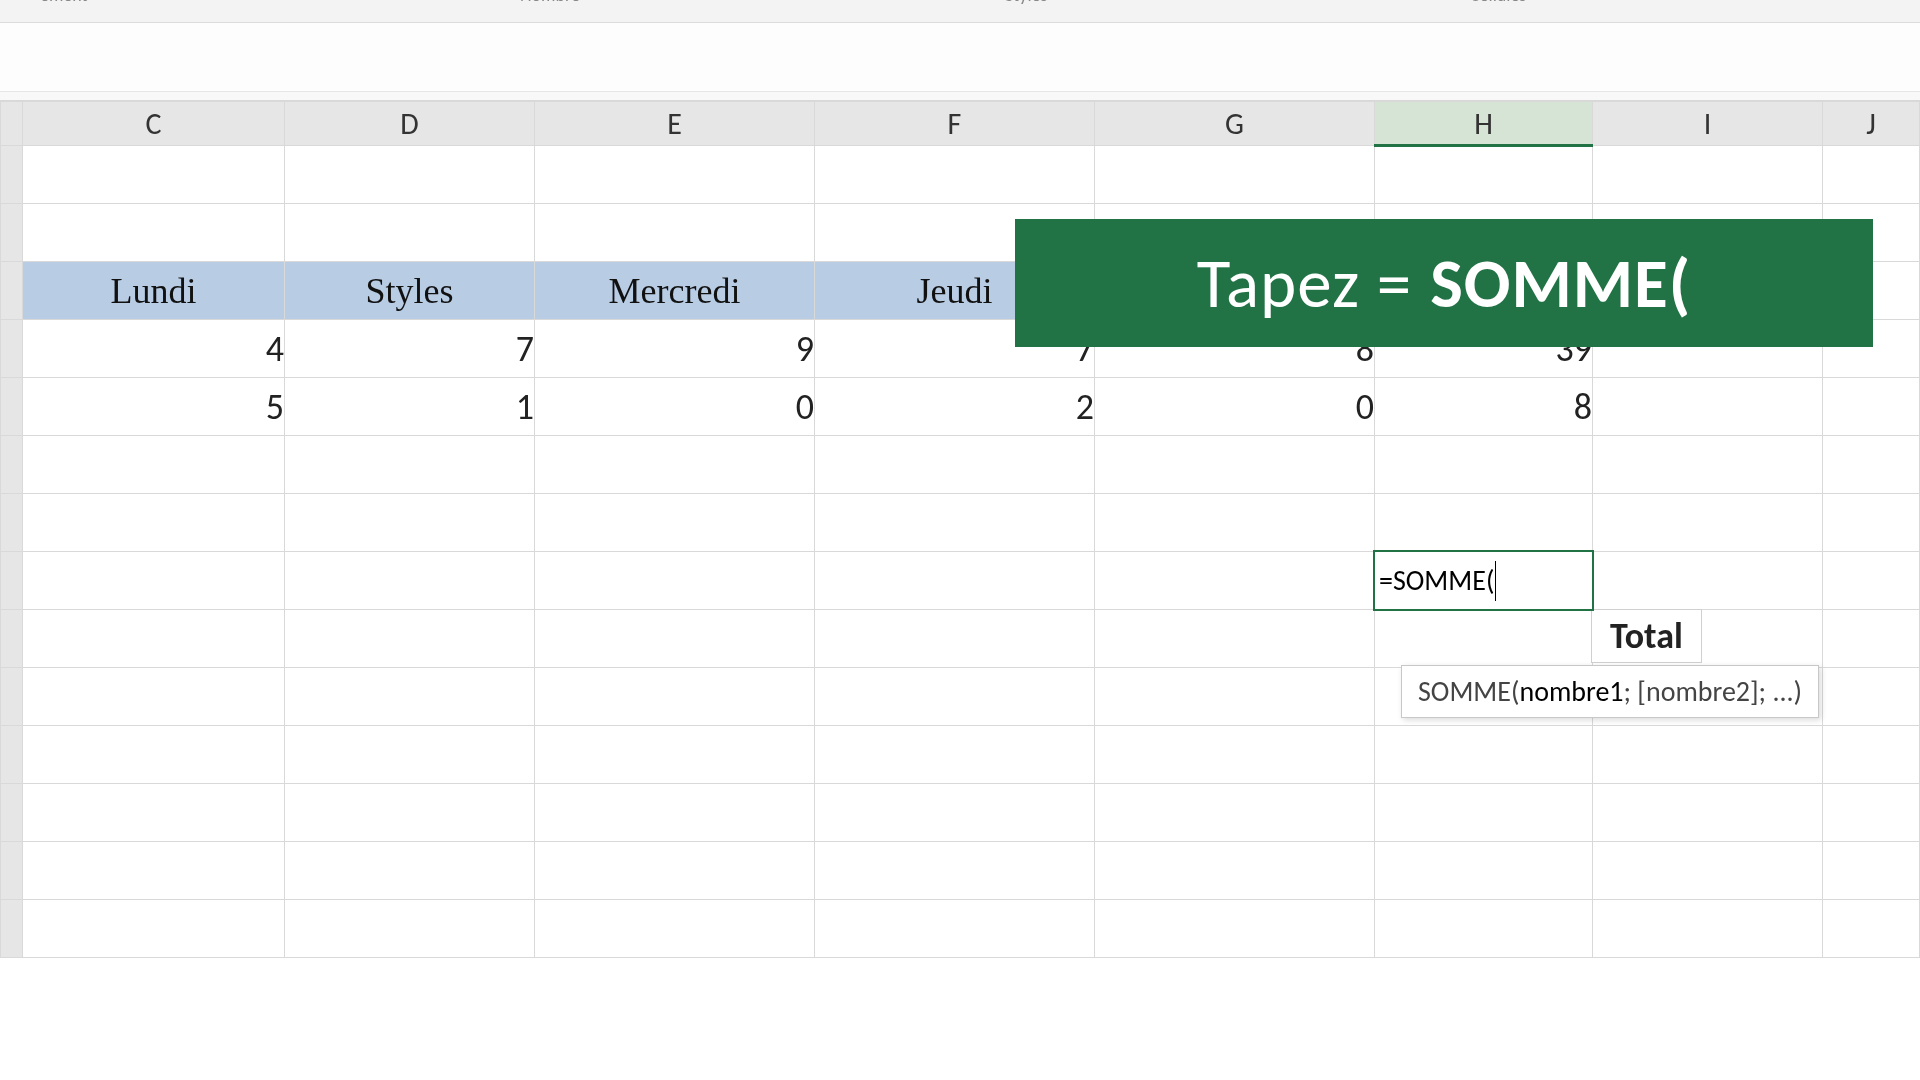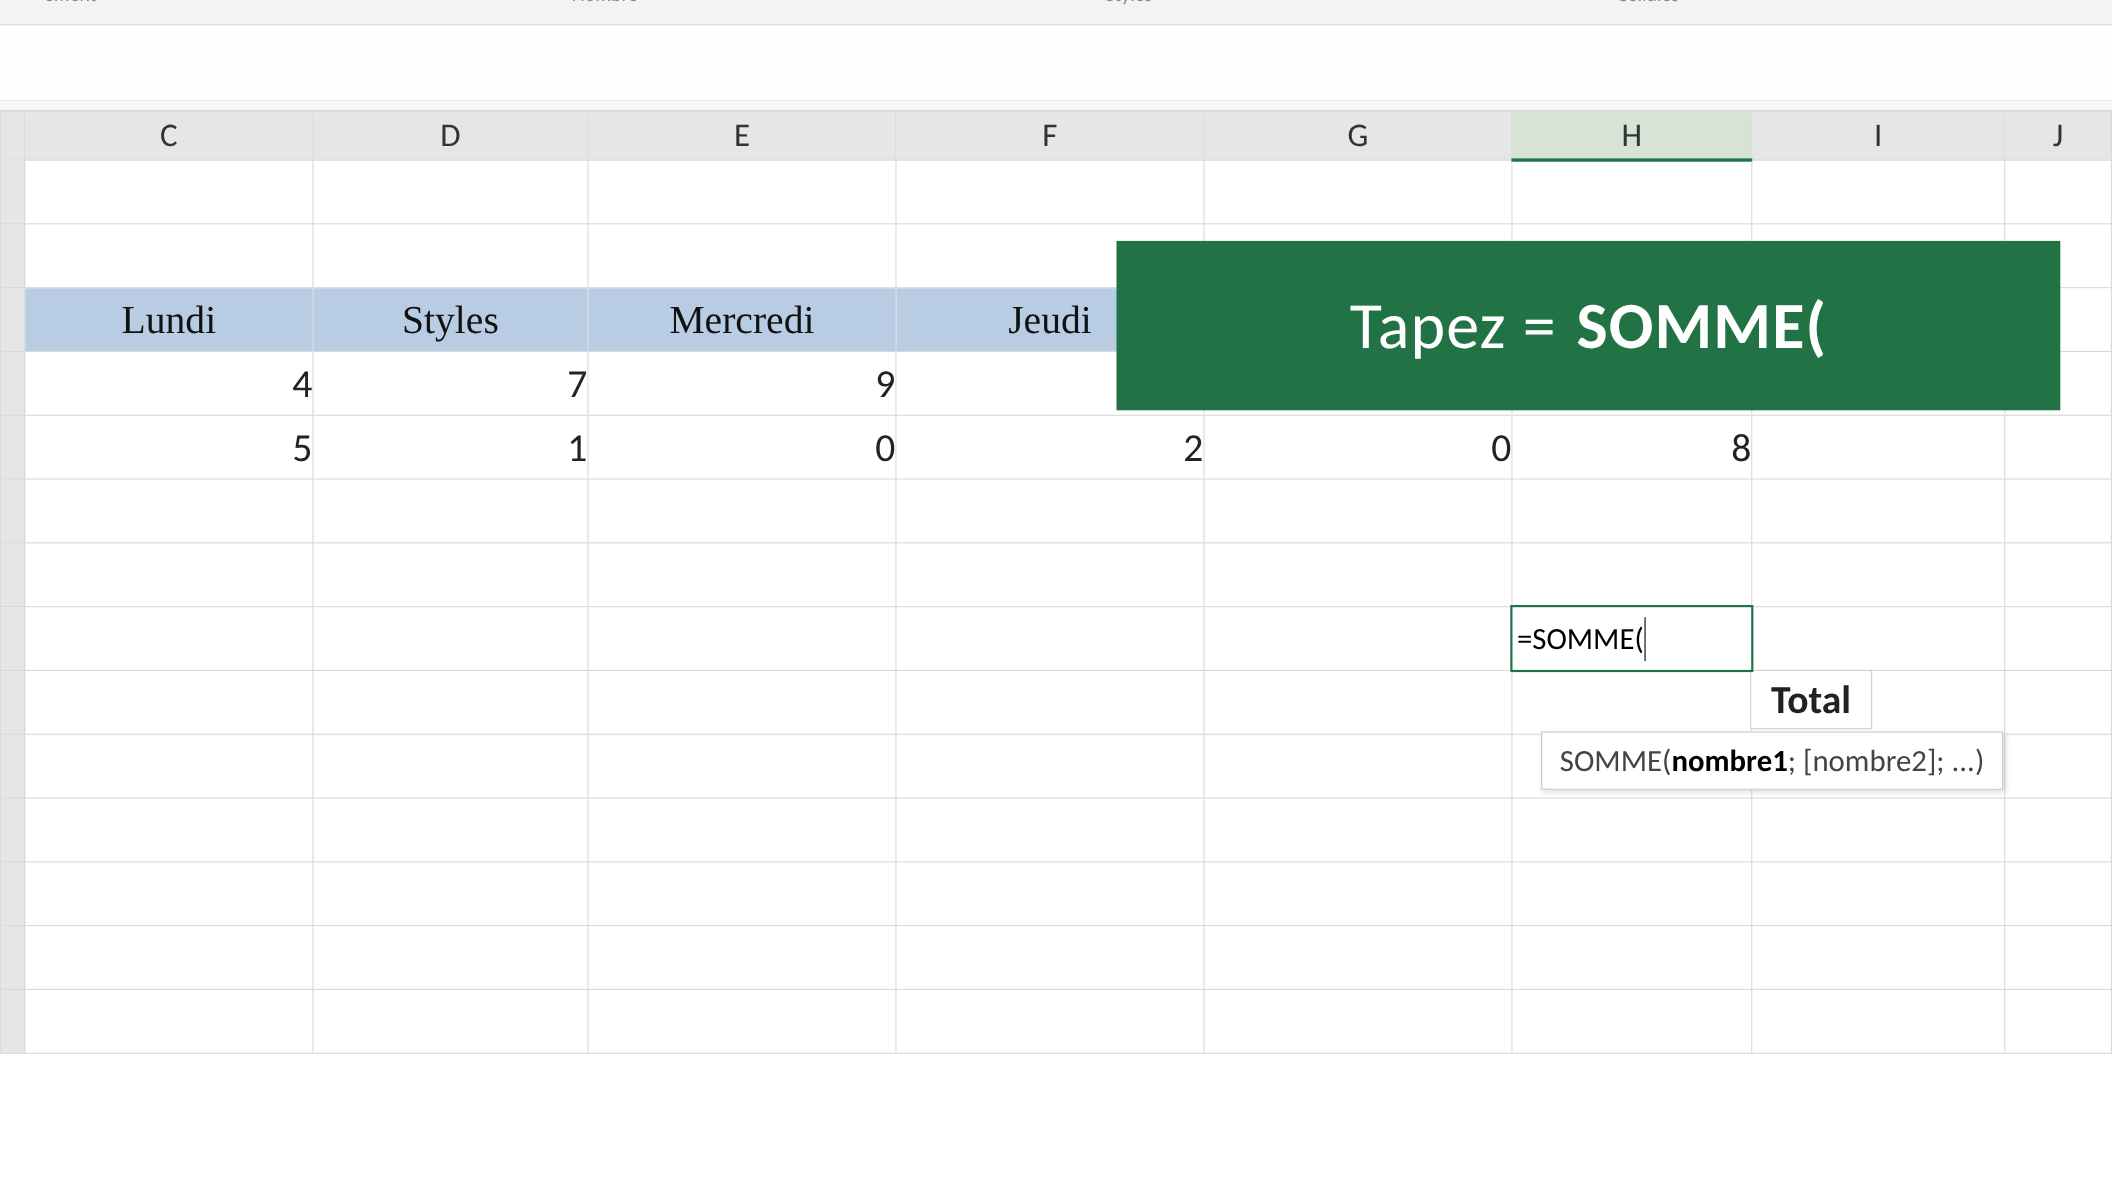--- a/index.html
+++ b/index.html
@@ -92,27 +92,27 @@
     border-color: #a7bfe0;
     font-family: Liberation Serif, serif;
   }
   .num { text-align: right; padding-right: 18px; }
   .hdr-center { text-align: center; }
   .instruction-overlay {
     position: absolute;
     top: 118px;
     left: 1015px;
     width: 858px;
-    height: 154px;
+    height: 128px;
     background: #217346;
     color: #ffffff;
     display: flex;
     align-items: center;
     justify-content: center;
-    font-size: 60px;
+    font-size: 69px;
     font-weight: 300;
     letter-spacing: 1px;
     z-index: 50;
   }
   .instruction-overlay b { font-weight: 600; margin-left: 18px; }
   .edit-cell-wrap {
     position: relative;
     display: block;
     height: 100%;
   }
@@ -163,21 +163,21 @@
     top: 56px;
     background: #ffffff;
     border: 1px solid #c8c8c8;
     font-size: 28px;
     color: #444;
     padding: 8px 16px;
     white-space: nowrap;
     box-shadow: 2px 2px 6px rgba(0,0,0,.15);
     z-index: 30;
   }
-  .func-hint b { font-weight: 700; color: #000; }
+  .func-hint b { font-weight: 400; color: #000; }
 </style>
 </head>
 <body>
 
 <div class="ribbon-area">
   <span style="left:40px">ement</span>
   <span style="left:520px">Nombre</span>
   <span style="left:1005px">Styles</span>
   <span style="left:1470px">Cellules</span>
 </div>

